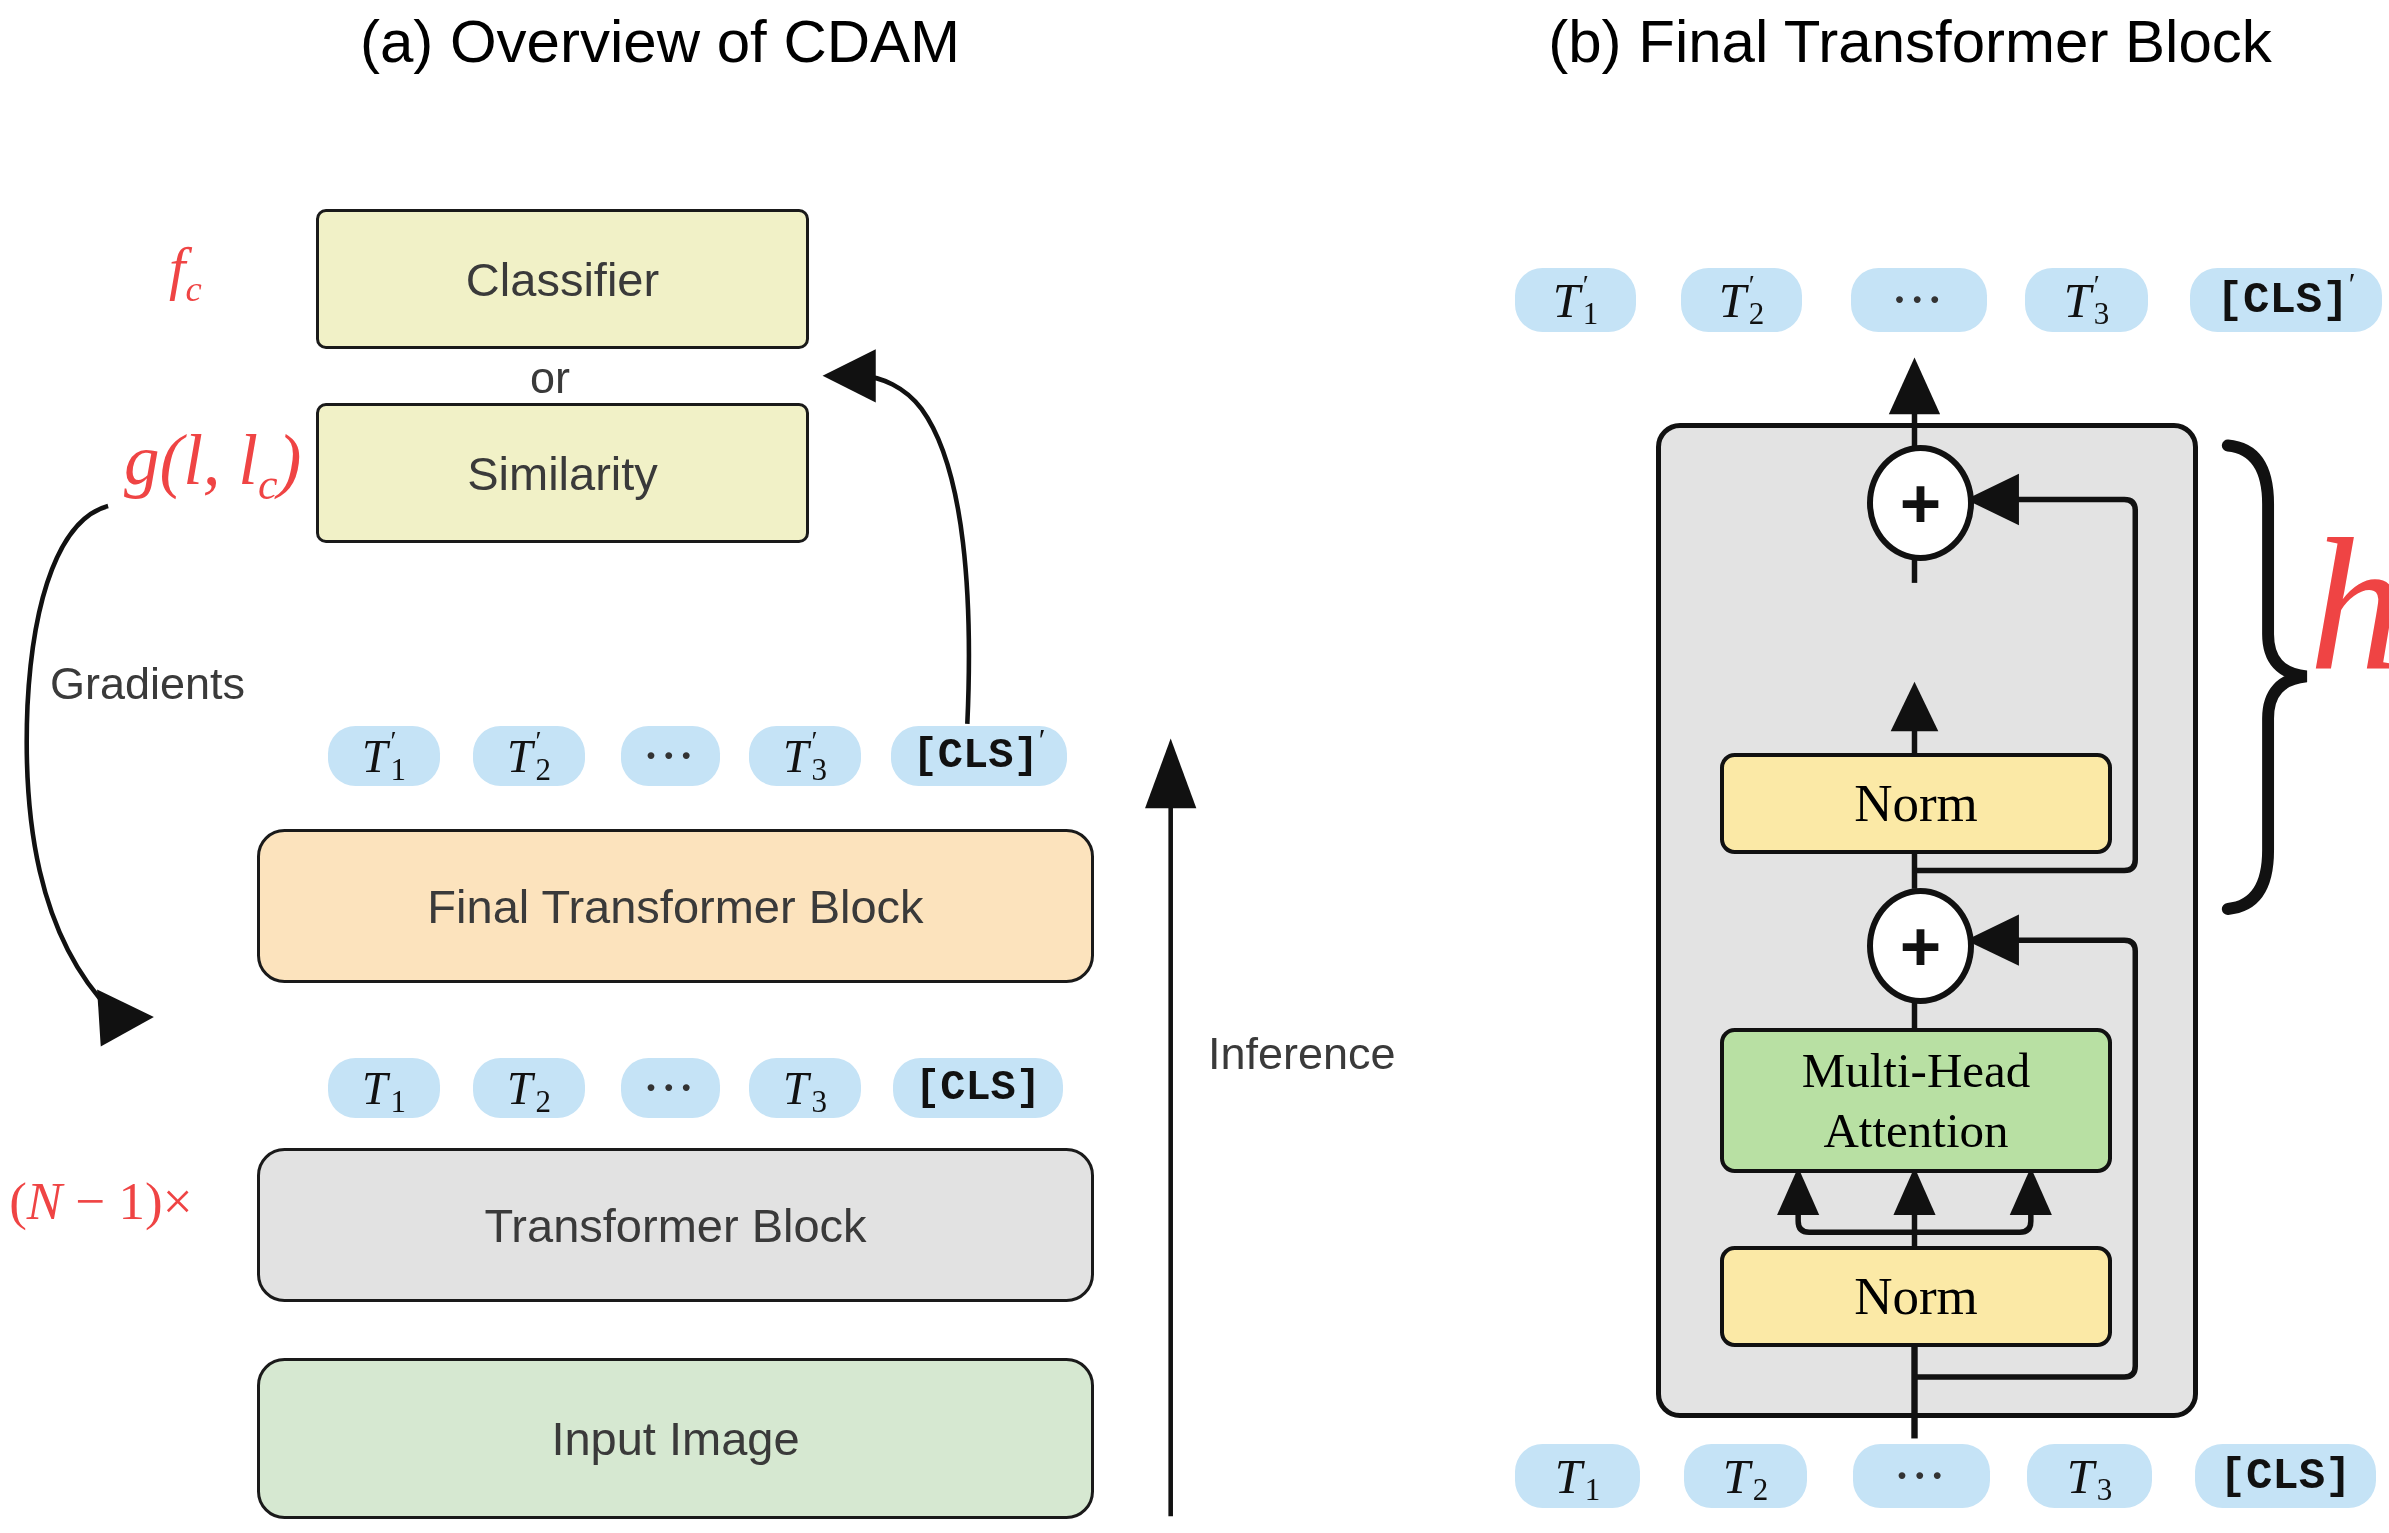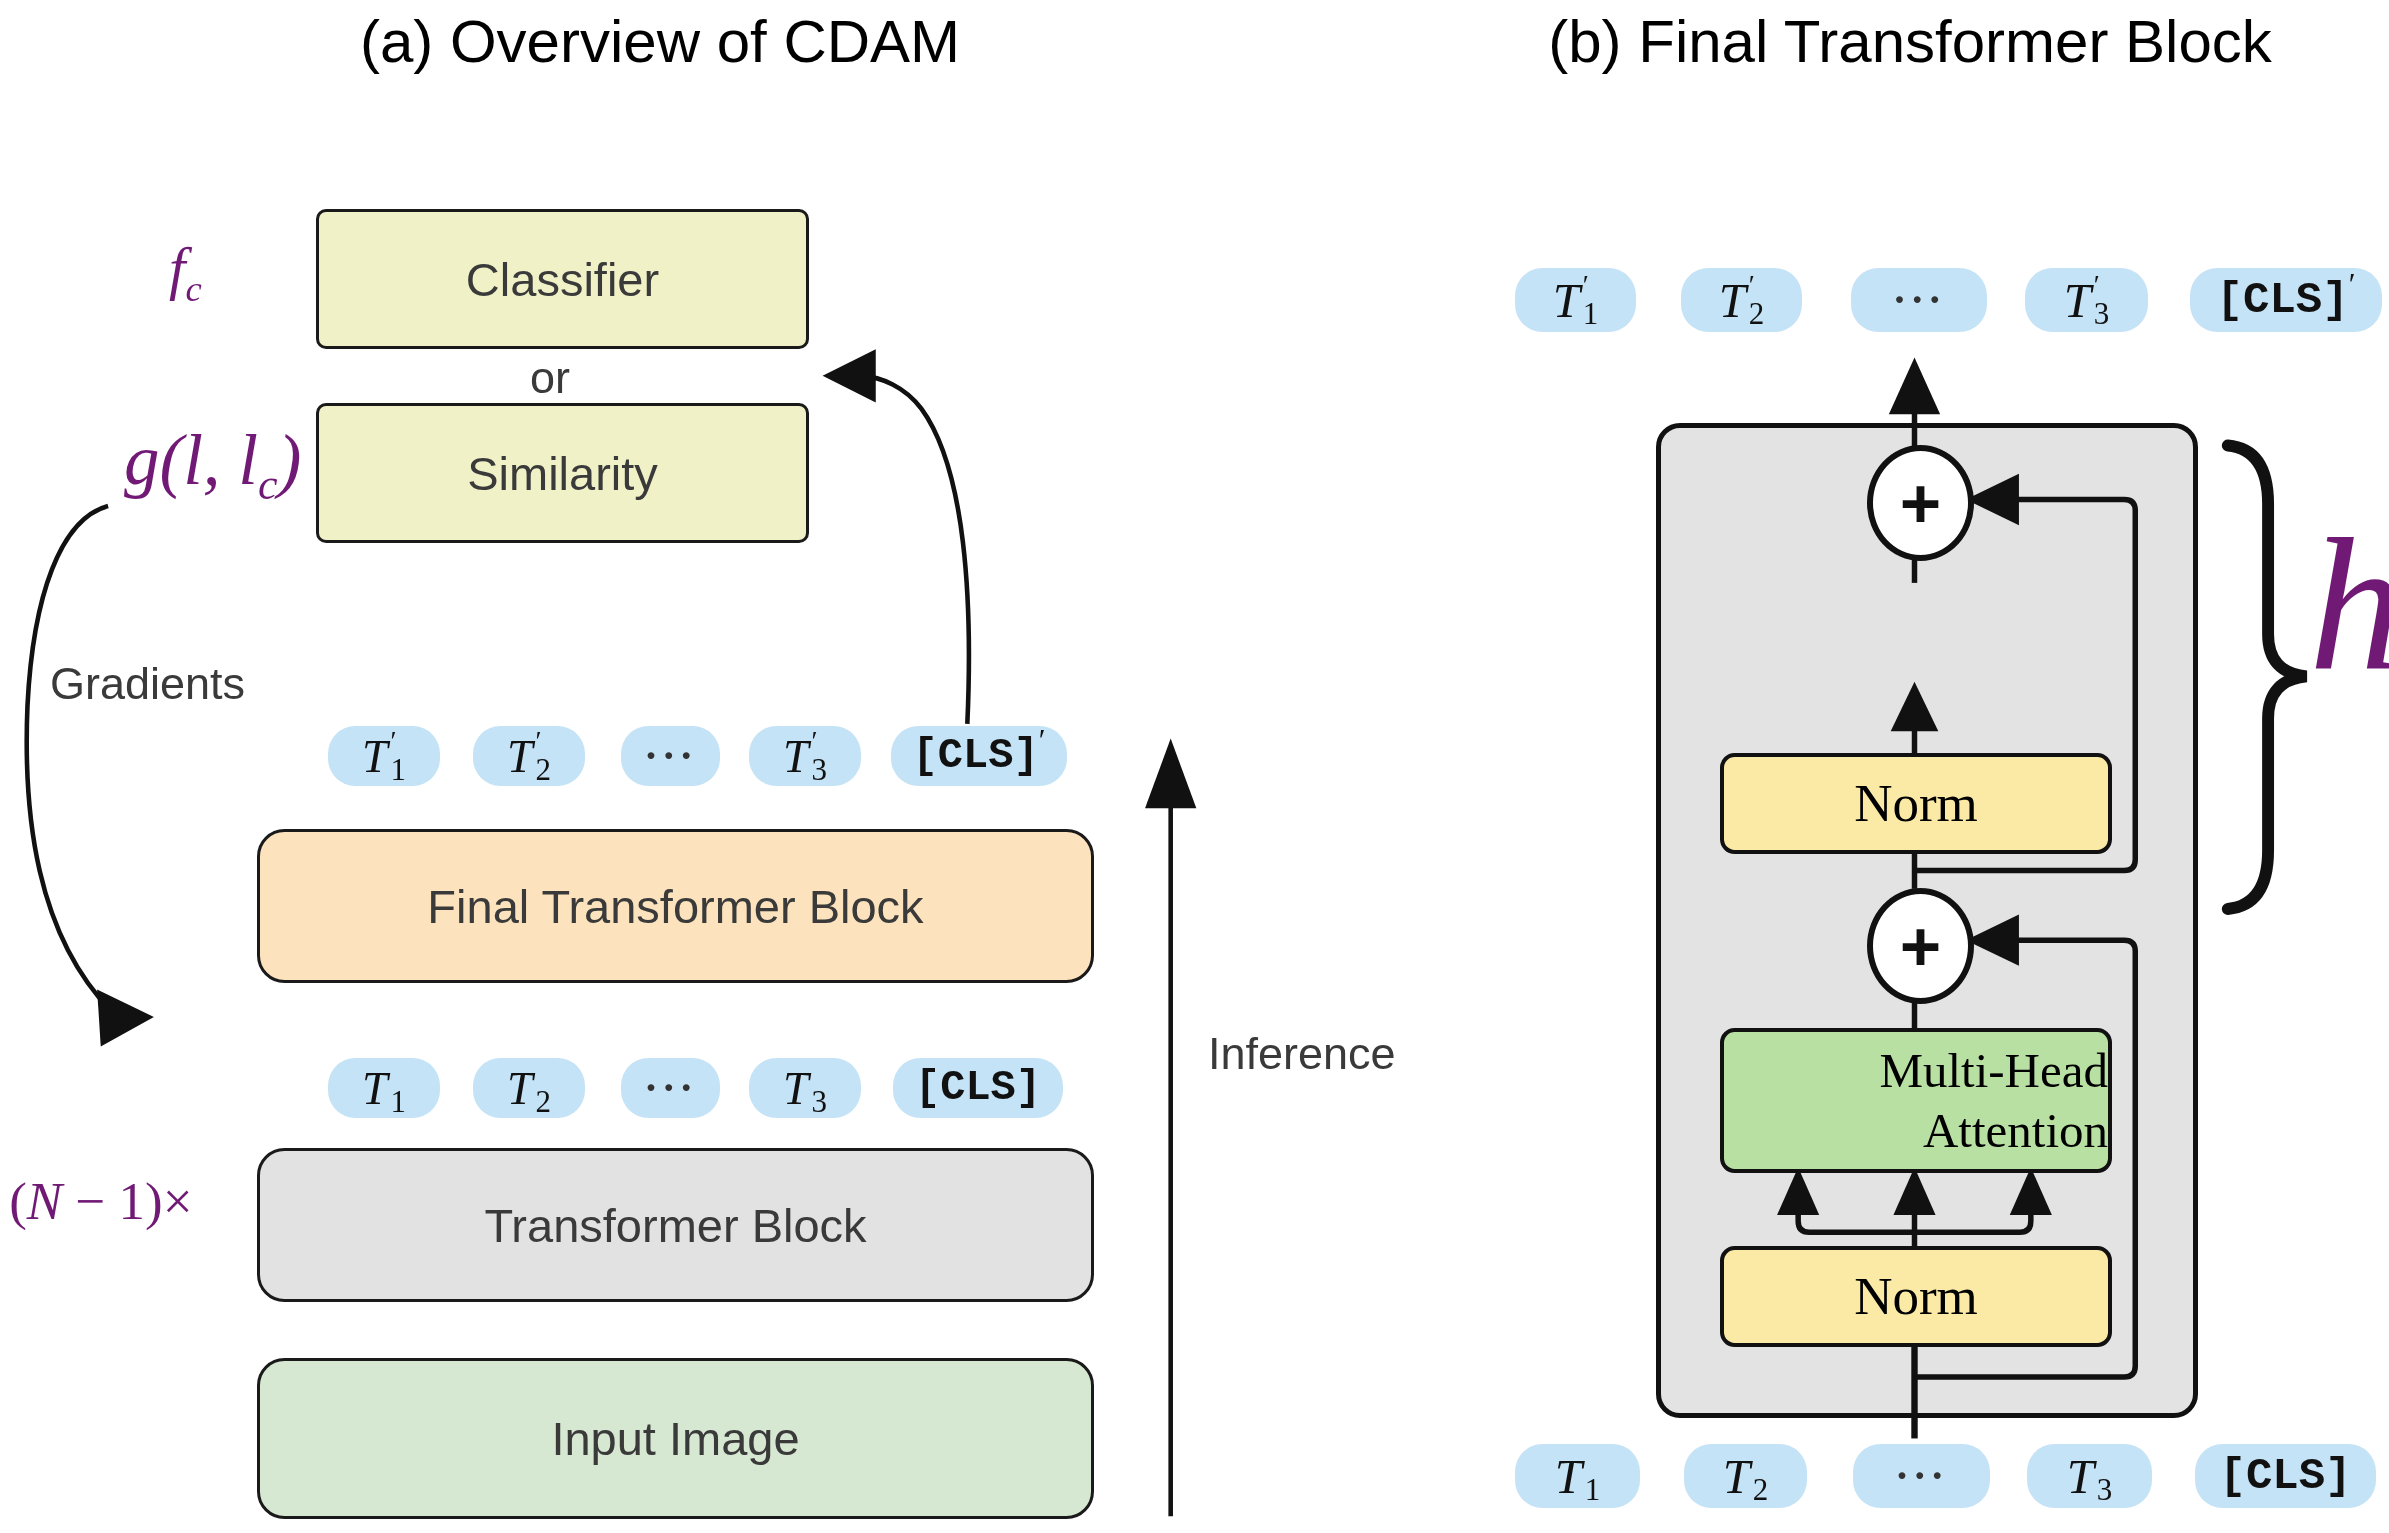--- a/index.html
+++ b/index.html
@@ -24,21 +24,21 @@
            font-style:normal;margin-left:2.7px;line-height:1;}
   .tok .tp{font-size:27.5px;height:27.5px;font-family:"Liberation Serif",serif;}
   .tok .ts{font-size:31px;height:31px;}
   .tok .dots{font-style:normal;font-weight:bold;font-size:42px;color:#333;letter-spacing:3.7px;}
   .tok .cls{font-family:"Liberation Mono",monospace;font-style:normal;font-weight:700;font-size:42px;}
   .tok .clsp{font-style:normal;font-size:31px;transform:translateY(-14.7px);}
   .tokB{font-size:49px;}
   .tokB .cls{font-size:44px;}
   
   .math{position:absolute;font-family:"Liberation Serif",serif;font-style:italic;
-        color:#701a75;z-index:3;white-space:nowrap;text-align:center;}
+        color:#ef4444;z-index:3;white-space:nowrap;text-align:center;}
   .math sub{font-size:62%;font-style:italic;}
   .math .up{font-style:normal;}
   
   .note{position:absolute;font-size:45px;color:#3a3a3a;z-index:3;white-space:nowrap;}
   
   .plus{position:absolute;width:95px;height:104px;border:6.4px solid #111;border-radius:50%;
         background:#fff;display:flex;align-items:center;justify-content:center;
         font-family:"Liberation Sans",sans-serif;font-weight:700;font-size:71px;color:#111;z-index:4;}
   
   #ftb-container{position:absolute;left:1656px;top:423px;width:542px;height:995px;
@@ -234,21 +234,21 @@
   </div>
   <div class="plus" style="left:1867px;top:888px;">
     <span>+</span>
   </div>
 
 
   <div class="boxB fillNorm" style="left:1720px;top:753px;width:384px;height:93px;">
     <span>Norm</span>
   </div>
 
-  <div class="boxB fillMHA" style="left:1720px;top:1028px;width:384px;height:137px;font-size:49px;align-items:flex-end;">
+  <div class="boxB fillMHA" style="left:1720px;top:1028px;width:384px;height:137px;font-size:49px;">
     <span>Multi-Head</span>
     <span>Attention</span>
   </div>
 
   <div class="boxB fillNorm" style="left:1720px;top:1246px;width:384px;height:93px;">
     <span>Norm</span>
   </div>
 
   <div class="math" style="left:2309px;top:513px;font-size:188px;line-height:183px;">
     <span>h</span>

